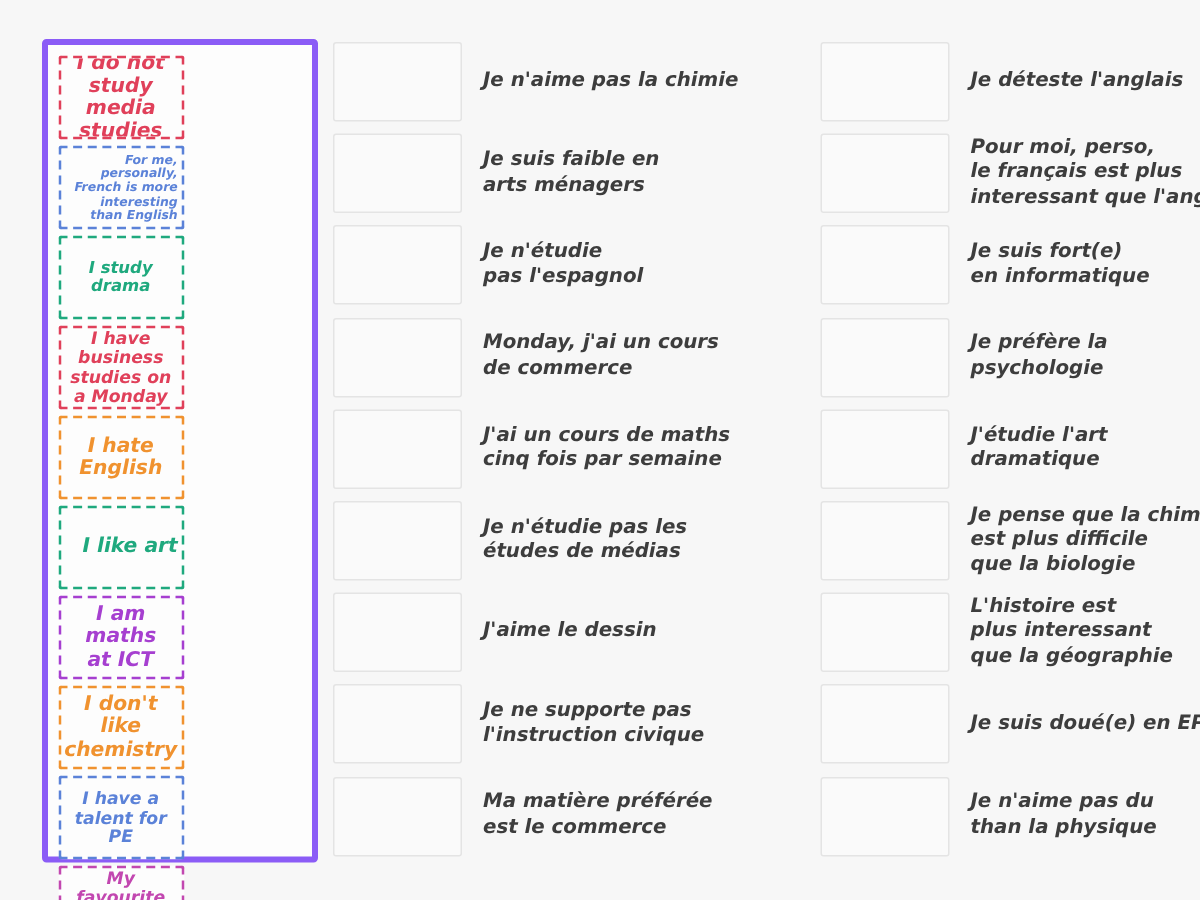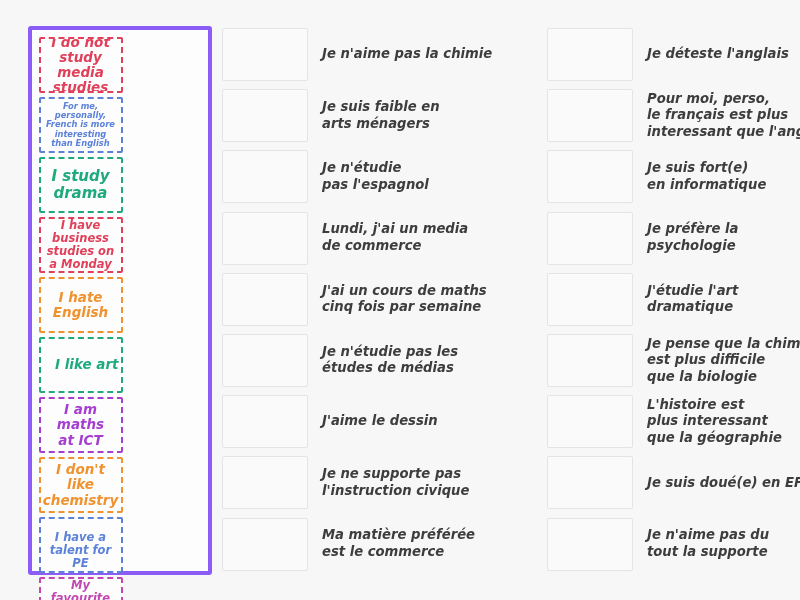--- a/index.html
+++ b/index.html
@@ -55,21 +55,21 @@
     line-height: 1.12;
     padding: 1px 2px;
     cursor: move;
     user-select: none;
     overflow: hidden;
   }
 
   .card-text { display: block; width: 100%; }
 
   
-  .fs-xl  { font-size: 15px; }
+  .fs-xl  { font-size: 11px; }
   .fs-lg  { font-size: 13.5px; }
   .fs-md  { font-size: 11.5px; }
   .fs-xs  { font-size: 8.3px; }
 
   
   .column {
     position: absolute;
     top: 26px;
     width: 290px;
   }
@@ -109,21 +109,21 @@
 
 <div id="board">
 
   <div id="tray">
       <div class="card fs-lg" style="border-color: rgb(224, 64, 90); color: rgb(224, 64, 90);">
         <span class="card-text" style="white-space: pre-line;">I do not
 study media
 studies</span>
       </div>
       <div class="card fs-xs" style="border-color: rgb(91, 130, 216); color: rgb(91, 130, 216);">
-        <span class="card-text" style="white-space: pre-line;">For me, personally,
+        <span class="card-text" style="white-space: pre-line; text-align: right;">For me, personally,
 French is more
 interesting
 than English</span>
       </div>
       <div class="card fs-xl" style="border-color: rgb(31, 169, 126); color: rgb(31, 169, 126);">
         <span class="card-text" style="white-space: pre-line;">I study
 drama</span>
       </div>
       <div class="card fs-md" style="border-color: rgb(224, 64, 90); color: rgb(224, 64, 90);">
         <span class="card-text" style="white-space: pre-line;">I have business
@@ -138,21 +138,21 @@
         <span class="card-text" style="white-space: pre-line;">I like art</span>
       </div>
       <div class="card fs-lg" style="border-color: rgb(166, 63, 208); color: rgb(166, 63, 208);">
         <span class="card-text" style="white-space: pre-line;">I am maths
 at ICT</span>
       </div>
       <div class="card fs-lg" style="border-color: rgb(240, 146, 47); color: rgb(240, 146, 47);">
         <span class="card-text" style="white-space: pre-line;">I don't like
 chemistry</span>
       </div>
-      <div class="card fs-md" style="border-color: rgb(91, 130, 216); color: rgb(91, 130, 216); align-items: flex-end;">
+      <div class="card fs-md" style="border-color: rgb(91, 130, 216); color: rgb(91, 130, 216);">
         <span class="card-text" style="white-space: pre-line;">I have a
 talent for PE</span>
       </div>
       <div class="card fs-md" style="border-color: rgb(194, 71, 176); color: rgb(194, 71, 176);">
         <span class="card-text" style="white-space: pre-line;">My favourite
 subject is
 business</span>
       </div>
     </div>
 
@@ -166,21 +166,21 @@
         <div class="prompt">Je suis faible en
 arts ménagers</div>
       </div>
       <div class="pair">
         <div class="dropzone"></div>
         <div class="prompt">Je n'étudie
 pas l'espagnol</div>
       </div>
       <div class="pair">
         <div class="dropzone"></div>
-        <div class="prompt">Lundi, j'ai un media
+        <div class="prompt">Monday, j'ai un cours
 de commerce</div>
       </div>
       <div class="pair">
         <div class="dropzone"></div>
         <div class="prompt">J'ai un cours de maths
 cinq fois par semaine</div>
       </div>
       <div class="pair">
         <div class="dropzone"></div>
         <div class="prompt">Je n'étudie pas les
@@ -240,17 +240,17 @@
 plus interessant
 que la géographie</div>
       </div>
       <div class="pair">
         <div class="dropzone"></div>
         <div class="prompt">Je suis doué(e) en EPS</div>
       </div>
       <div class="pair">
         <div class="dropzone"></div>
         <div class="prompt">Je n'aime pas du
-tout la supporte</div>
+than la physique</div>
       </div>
     </div>
 
 </div>
 
 </body></html>

